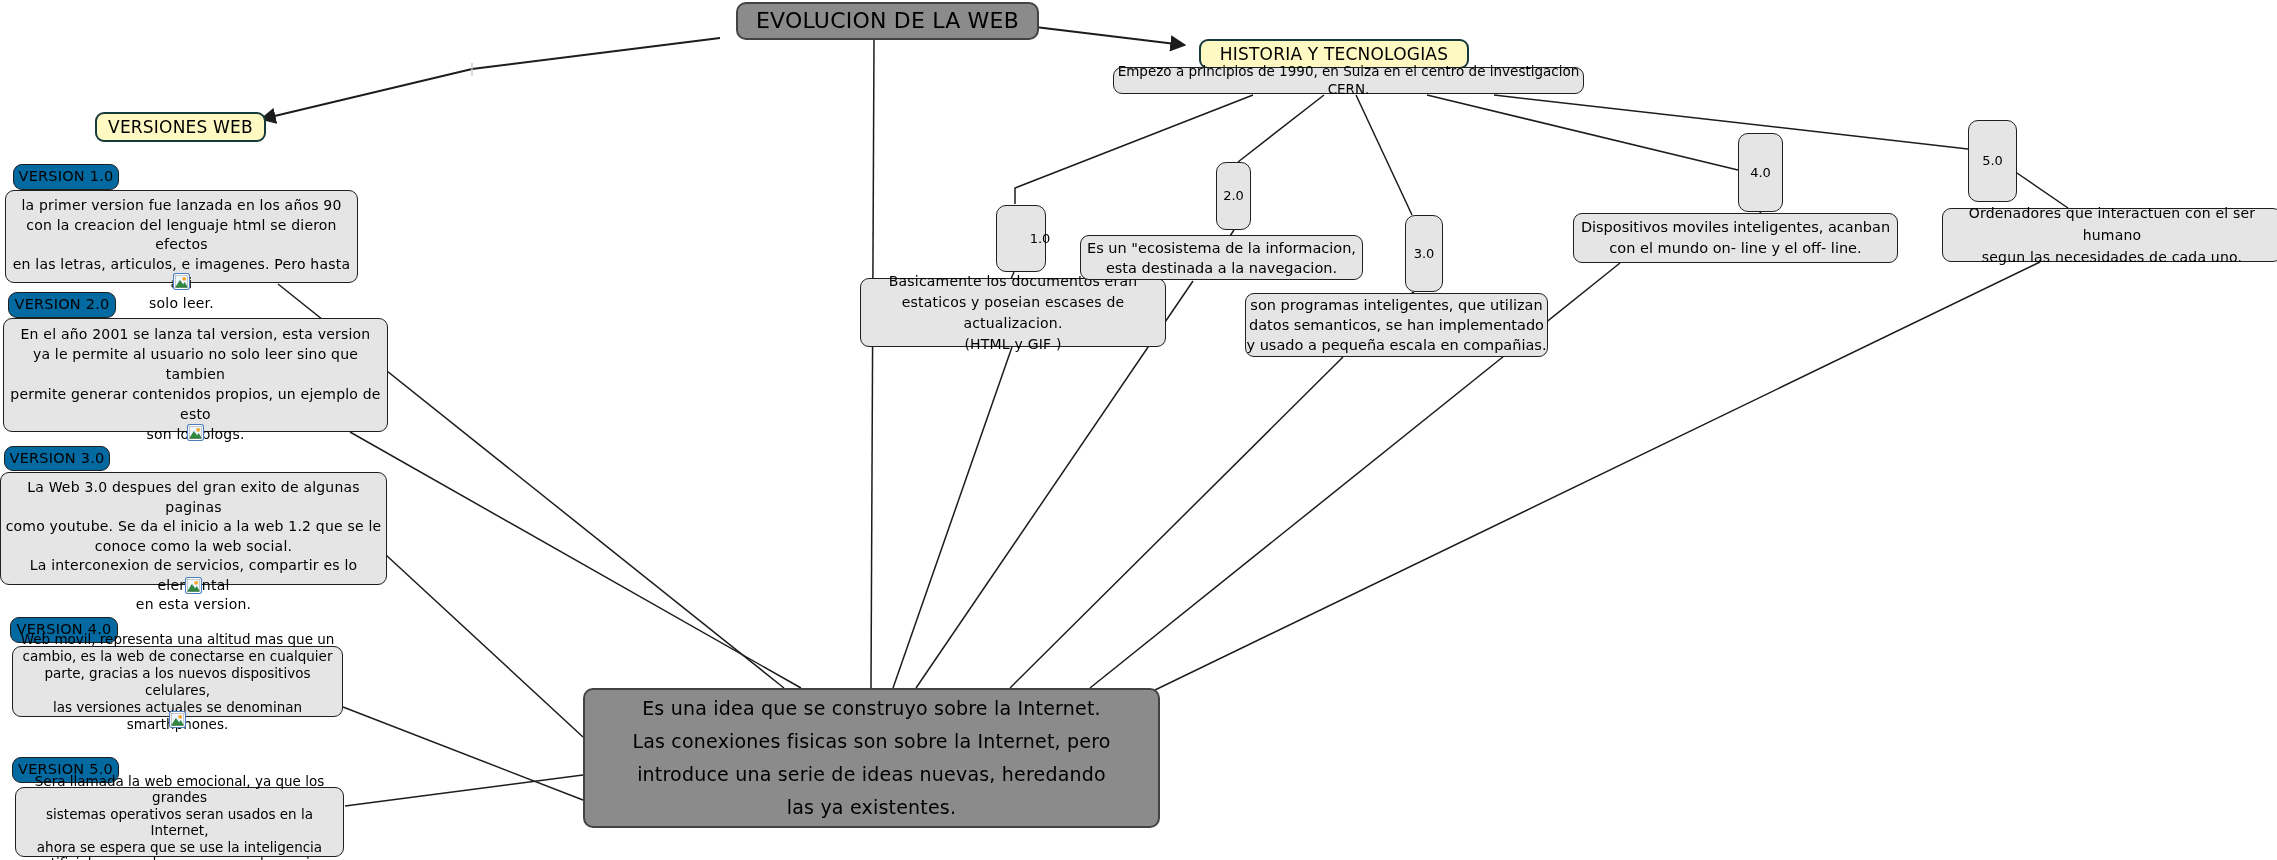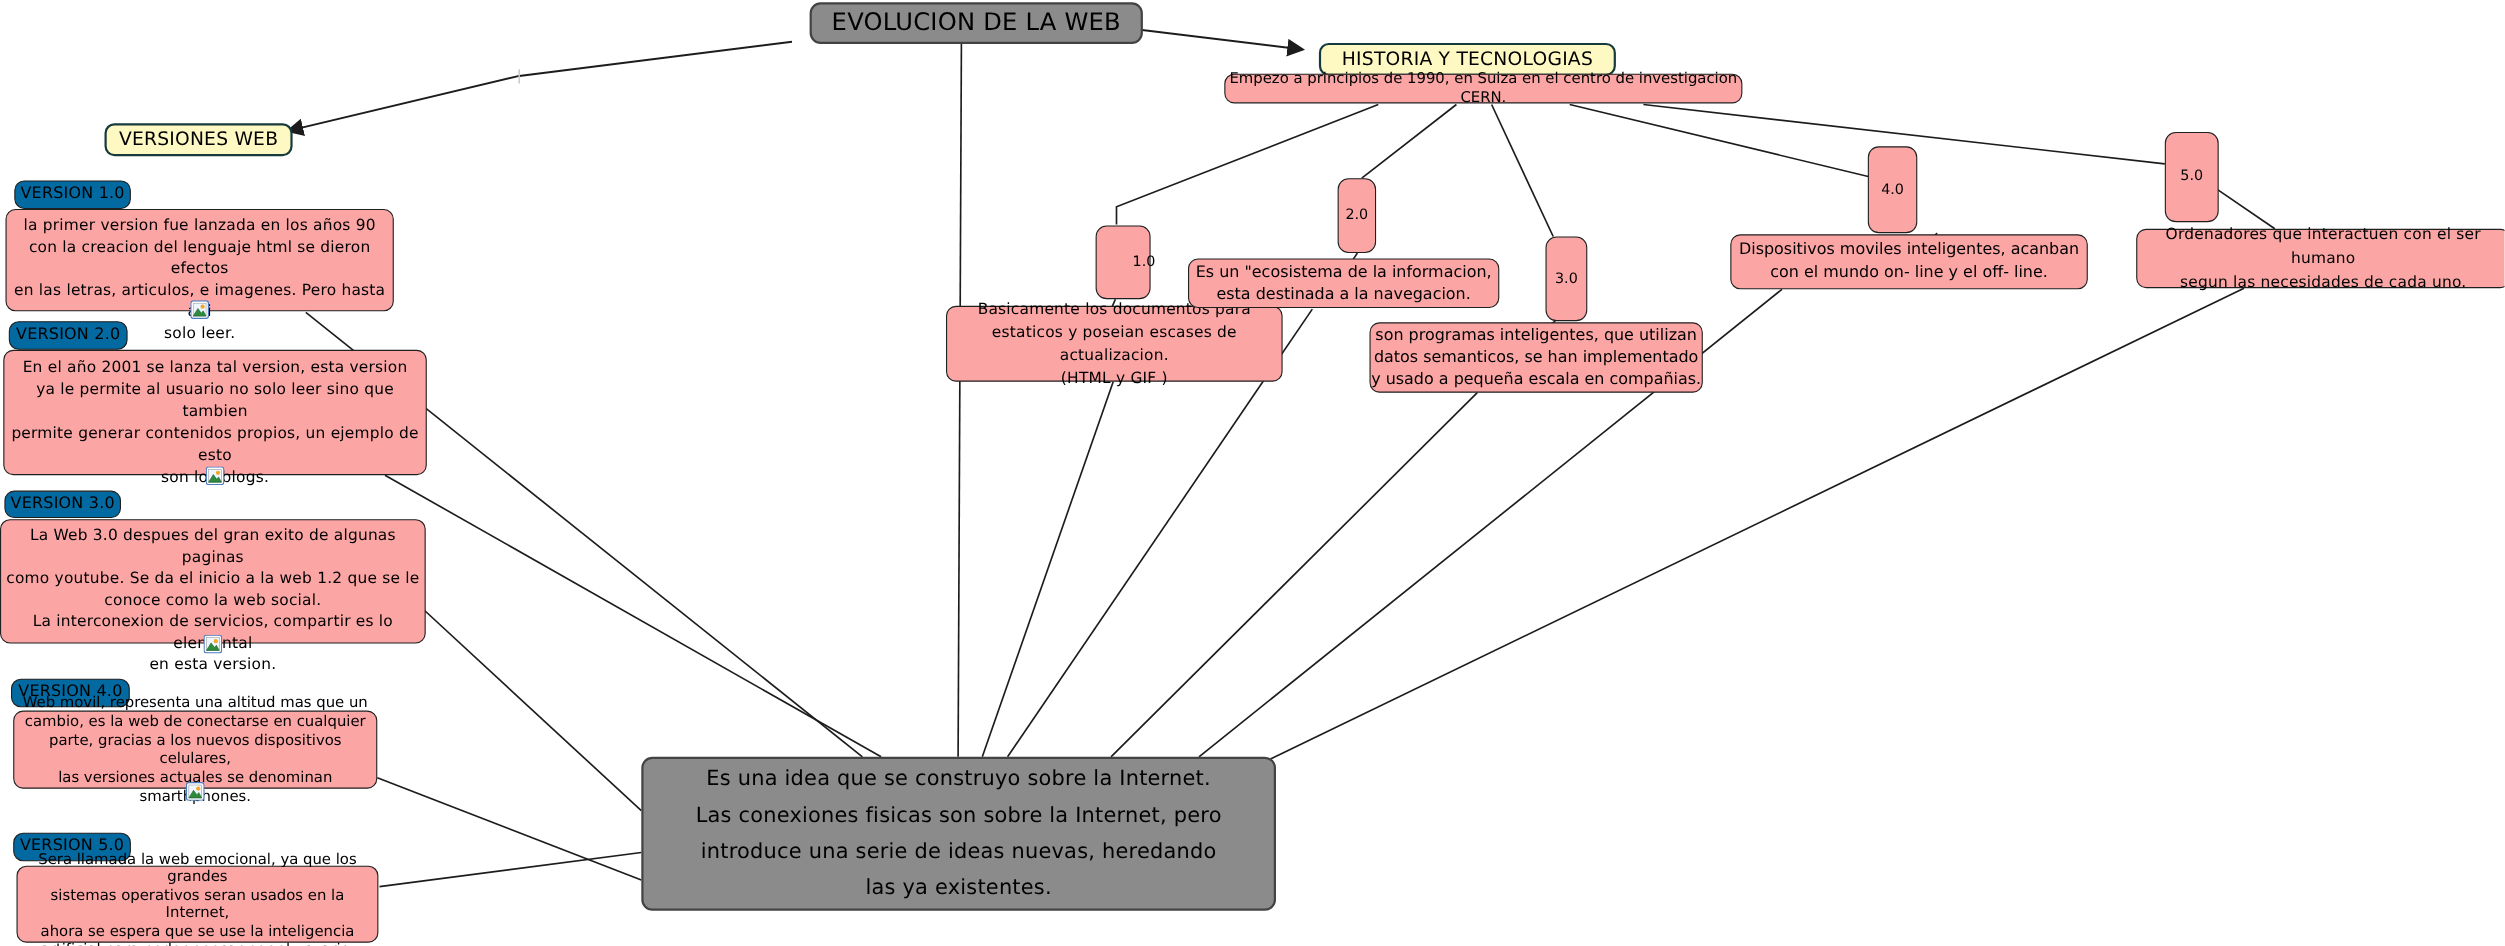--- a/index.html
+++ b/index.html
@@ -3,21 +3,21 @@
 <meta charset="utf-8">
 <style>
   html,body{margin:0;padding:0;background:#ffffff;}
   #canvas{
     position:relative;width:2277px;height:860px;background:#ffffff;overflow:hidden;
     font-family:"DejaVu Sans",sans-serif;color:#000;
   }
   #edges{position:absolute;left:0;top:0;width:2277px;height:860px;}
   .box{
     position:absolute;box-sizing:border-box;border:1.6px solid #1f1f1f;border-radius:9px;
-    background:#fca5a5;display:flex;align-items:center;justify-content:center;
+    background:#e5e5e5;display:flex;align-items:center;justify-content:center;
     text-align:center;white-space:pre-line;line-height:1.32;
   }
   .comic{letter-spacing:.2px;}
   .plain{font-family:"DejaVu Sans",sans-serif;}
   .gray{background:#8b8b8b;border:2.4px solid #434343;border-radius:10px;}
   .teal{background:#fef9c3;border:2px solid #16393c;border-radius:9px;font-size:17px;}
   .labelbox{background:#0369a1;border-radius:9px;font-size:14.5px;}
   .numnode{border-radius:10px;font-size:13px;}
   .topalign{align-items:flex-start;padding-top:5px;}
   .img-icon{position:absolute;width:17px;height:17px;display:block;line-height:0;}
@@ -134,24 +134,24 @@
 
   <div class="box labelbox comic" style="left:12px;top:757px;width:107px;height:26px;">VERSION 5.0</div>
   <div class="box plain" style="left:15px;top:787px;width:329px;height:70px;font-size:13.5px;line-height:16.5px;">Sera llamada la web emocional, ya que los grandes
 sistemas operativos seran usados en la Internet,
 ahora se espera que se use la inteligencia
 artificial para poder pensar por el usuario.</div>
 
   <div class="box numnode plain" style="left:996px;top:205px;width:50px;height:67px;padding-left:38px;">1.0</div>
   <div class="box numnode plain" style="left:1216px;top:162px;width:35px;height:68px;">2.0</div>
   <div class="box numnode plain" style="left:1405px;top:215px;width:38px;height:77px;">3.0</div>
-  <div class="box numnode plain" style="left:1698px;top:133px;width:45px;height:79px;">4.0</div>
+  <div class="box numnode plain" style="left:1738px;top:133px;width:45px;height:79px;">4.0</div>
   <div class="box numnode plain" style="left:1968px;top:120px;width:49px;height:82px;">5.0</div>
 
-  <div class="box comic" style="left:860px;top:278px;width:306px;height:69px;font-size:14px;line-height:21px;">Basicamente los documentos para
+  <div class="box comic" style="left:860px;top:278px;width:306px;height:69px;font-size:14px;line-height:21px;">Basicamente los documentos eran
 estaticos y poseian escases de actualizacion.
 (HTML y GIF )</div>
   <div class="box plain" style="left:1080px;top:235px;width:283px;height:45px;font-size:14.5px;line-height:20px;">Es un "ecosistema de la informacion,
 esta destinada a la navegacion.</div>
   <div class="box plain" style="left:1245px;top:293px;width:303px;height:64px;font-size:14.5px;line-height:20px;">son programas inteligentes, que utilizan
 datos semanticos, se han implementado
 y usado a pequeña escala en compañias.</div>
   <div class="box plain" style="left:1573px;top:213px;width:325px;height:50px;font-size:14.5px;line-height:21px;">Dispositivos moviles inteligentes, acanban
 con el mundo on- line y el off- line.</div>
   <div class="box comic" style="left:1942px;top:208px;width:340px;height:54px;font-size:14px;line-height:22px;">Ordenadores que interactuen con el ser humano

